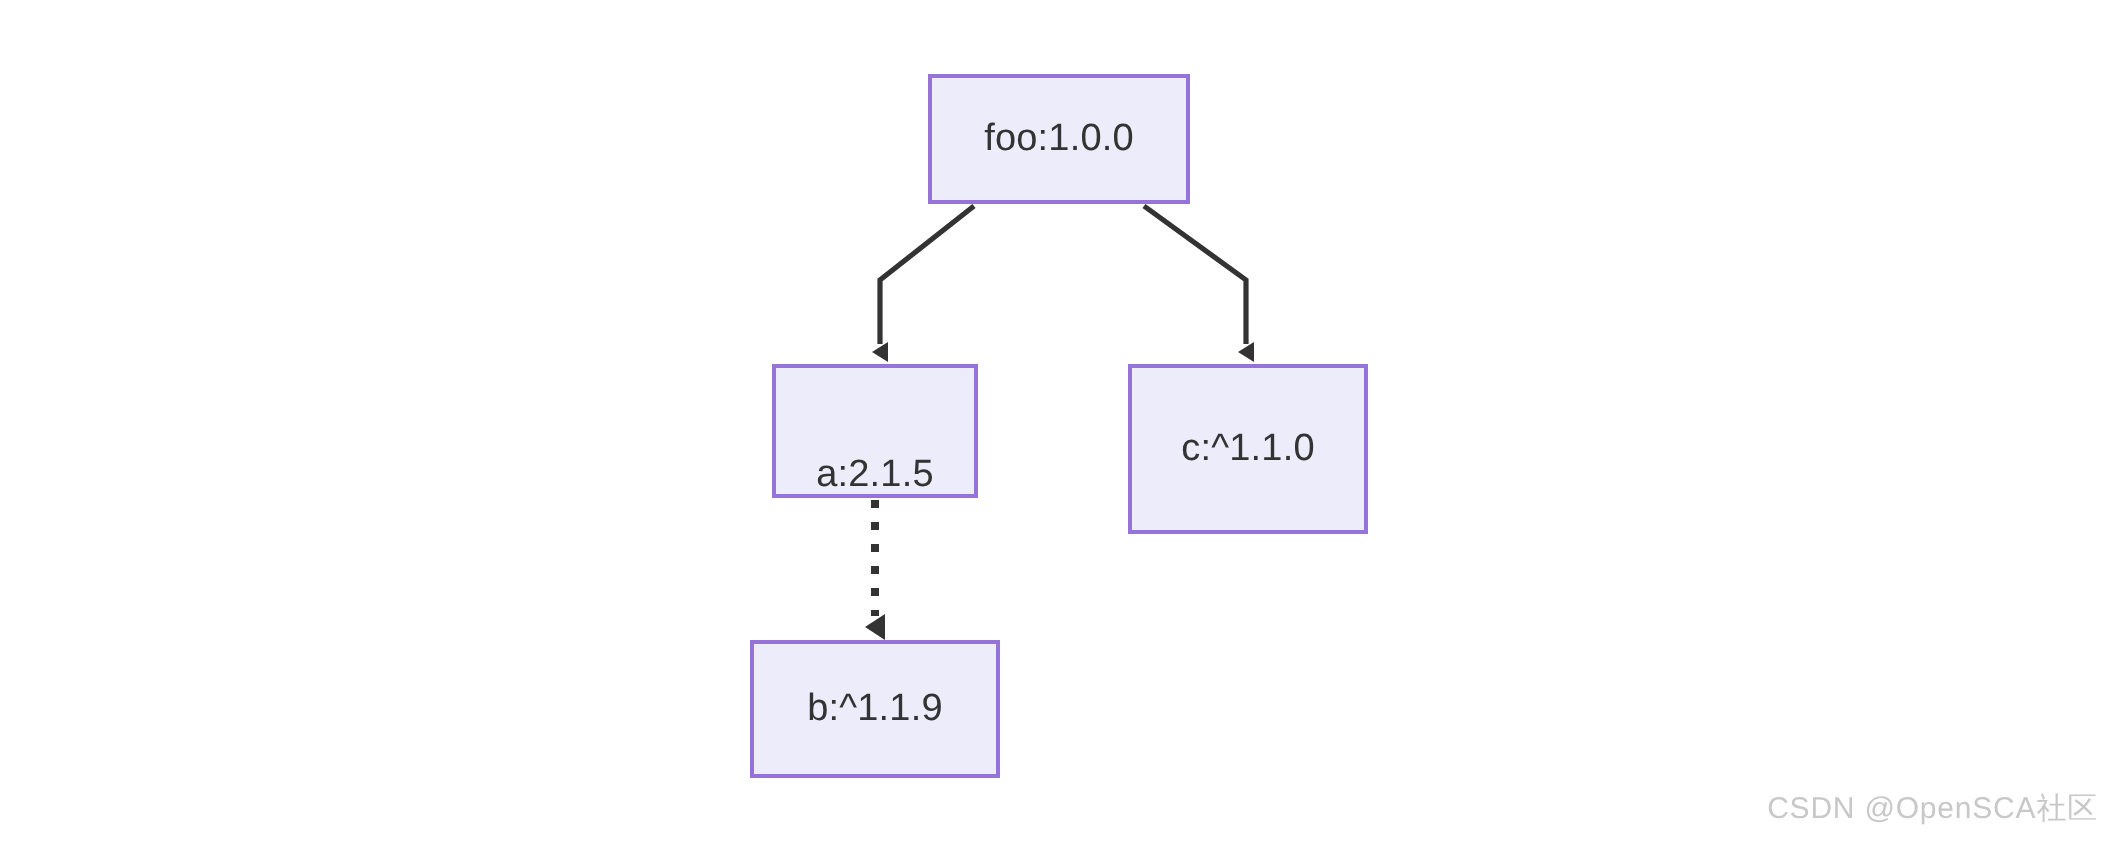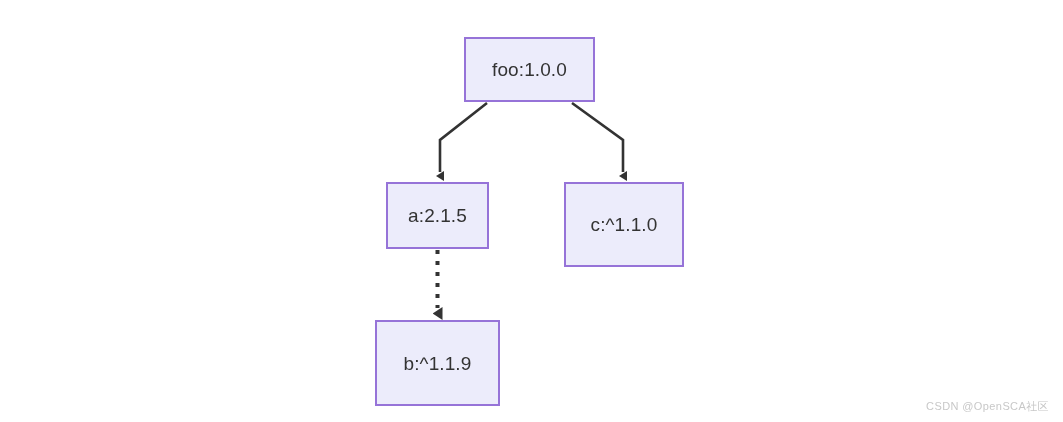--- a/index.html
+++ b/index.html
@@ -41,30 +41,30 @@
     align-items: center;
     justify-content: center;
     color: #333333;
     font-size: 19px;
     line-height: 1;
     letter-spacing: 0.1px;
     white-space: nowrap;
   }
 
   #node-foo  { left: 464px; top: 37px;  width: 131px; height: 65px; }
-  #node-a    { left: 386px; top: 182px; width: 103px; height: 67px; }
+  #node-a    { left: 386px; top: 182px; width: 103px; height: 67px; align-items: flex-end; }
   #node-c    { left: 564px; top: 182px; width: 120px; height: 85px; }
-  #node-b    { left: 375px; top: 320px; width: 125px; height: 86px; }
+  #node-b    { left: 375px; top: 320px; width: 125px; height: 69px; }
 
   #watermark {
     position: absolute;
     right: 14px;
     bottom: 8px;
     color: #c8c8c8;
-    font-size: 11px;
+    font-size: 15px;
     letter-spacing: 0.4px;
     white-space: nowrap;
     user-select: none;
   }
 </style>
 </head>
 <body>
 
 <div id="diagram-canvas">
 

